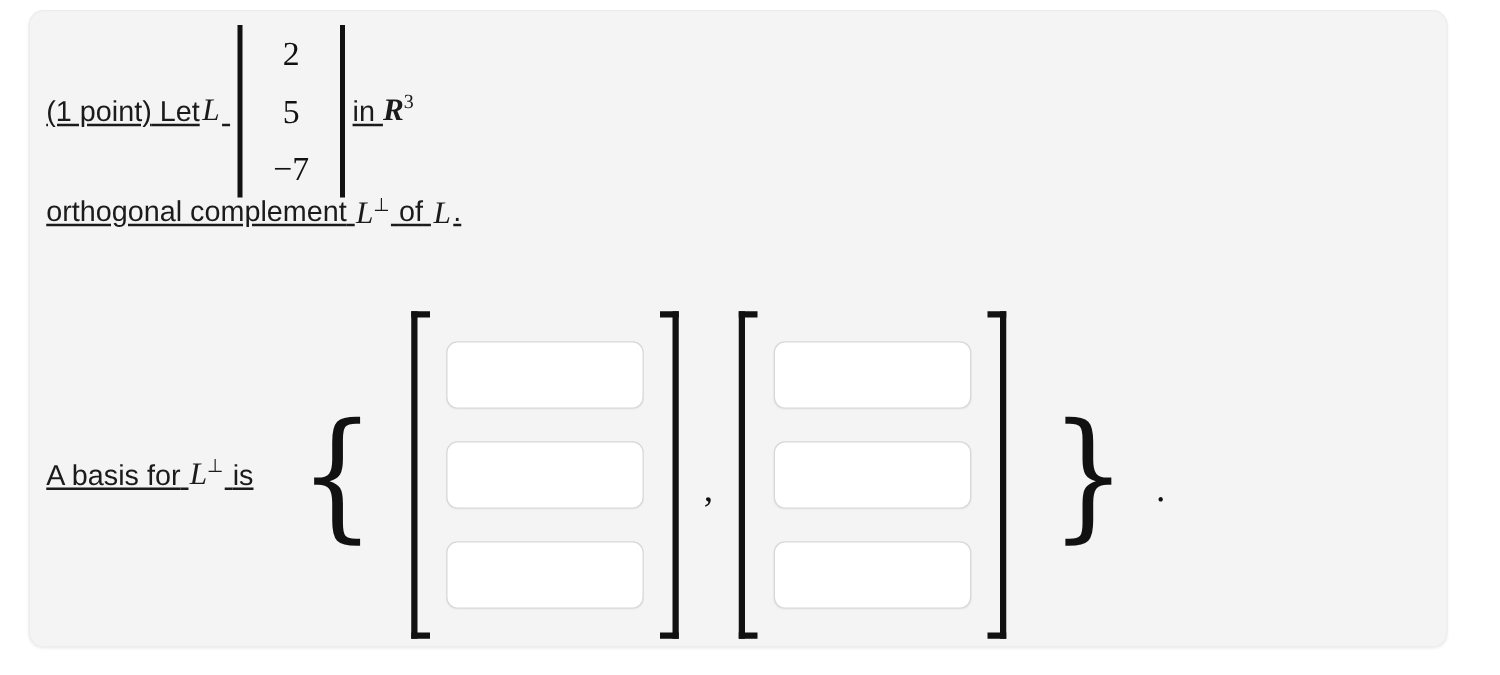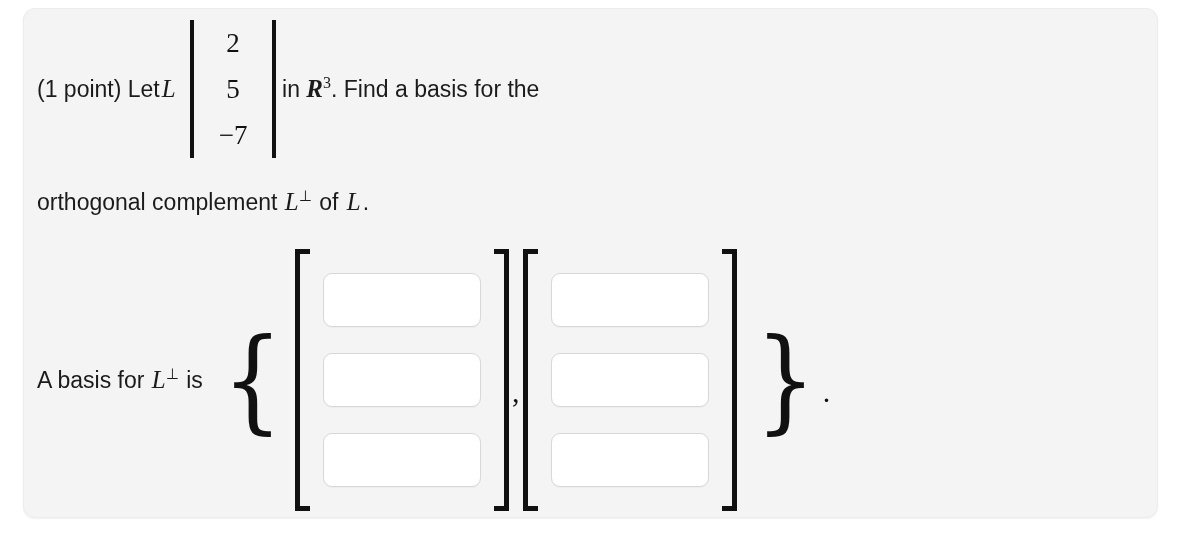--- a/index.html
+++ b/index.html
@@ -43,23 +43,23 @@
     position: absolute;
     left: 0;
     top: 0;
     display: flex;
     align-items: center;
     height: 60px;
   }
   .line2 {
     position: absolute;
     left: 0;
-    top: 124px;
-    display: flex;
-    align-items: flex-end;
+    top: 96px;
+    display: flex;
+    align-items: flex-start;
     height: 34px;
   }
 
   .mathvar {
     font-family: "Liberation Serif", serif;
     font-style: italic;
     font-size: 25px;
     padding: 0 2px;
   }
   .mathvar-perp {
@@ -83,21 +83,21 @@
     font-size: 25px;
   }
   .mathbold .sup {
     font-size: 16px;
     vertical-align: super;
     font-style: normal;
     font-weight: normal;
     font-family: "Liberation Serif", serif;
     line-height: 0;
   }
-  .txt { white-space: pre; }
+  .txt { white-space: pre; text-decoration: underline; }
 
   
   .inline-vector {
     display: inline-flex;
     align-items: stretch;
     height: 138px;
     margin: 0 6px;
     position: relative;
     top: 0px;
   }
@@ -142,20 +142,21 @@
   .vec-cells > div { line-height: 1.05; }
 
   
   .answer-row {
     position: absolute;
     left: 13px;
     top: 238px;
     display: flex;
     align-items: center;
     height: 266px;
+    gap: 17px;
   }
   .answer-label {
     font-size: 23px;
     color: #1b1b1b;
     white-space: nowrap;
     display: flex;
     align-items: center;
   }
   .brace {
     font-family: "DejaVu Serif", serif;
@@ -262,21 +263,20 @@
           <div>2</div>
           <div>5</div>
           <div>−7</div>
         </span>
         <span class="brk brk-right"></span>
       </span>
 
       <span class="txt">in</span>
       <span class="txt">&nbsp;</span>
       <span class="mathbold"><span>R</span><span class="sup">3</span></span>
-      <span class="txt">. Find a basis for the</span>
     </div>
 
     <div class="line2">
       <span class="txt">orthogonal complement</span>
       <span class="txt">&nbsp;</span>
       <span class="mathvar-perp"><span>L</span><span class="perp-sup">⊥</span></span>
       <span class="txt">&nbsp;</span>
       <span class="txt">of</span>
       <span class="txt">&nbsp;</span>
       <span class="mathvar">L</span>

